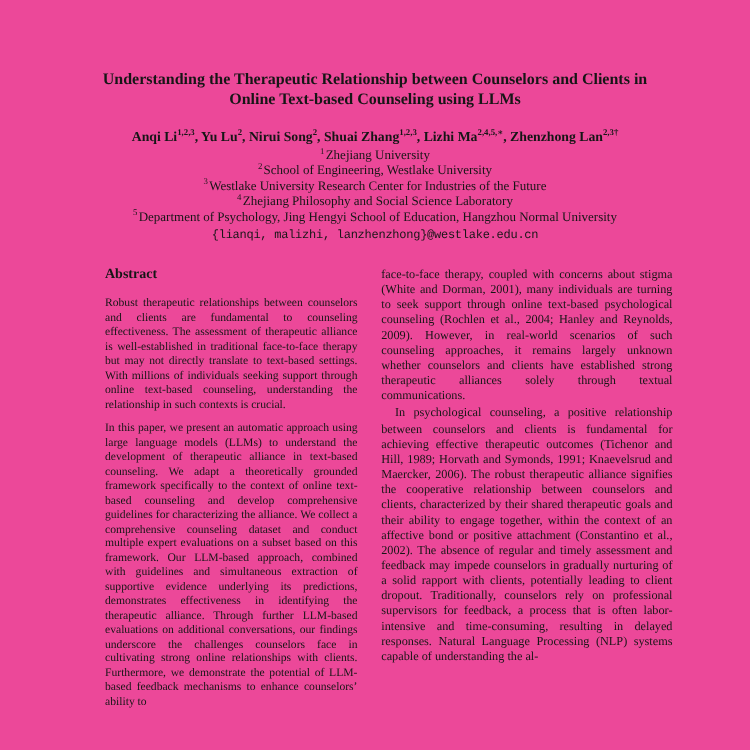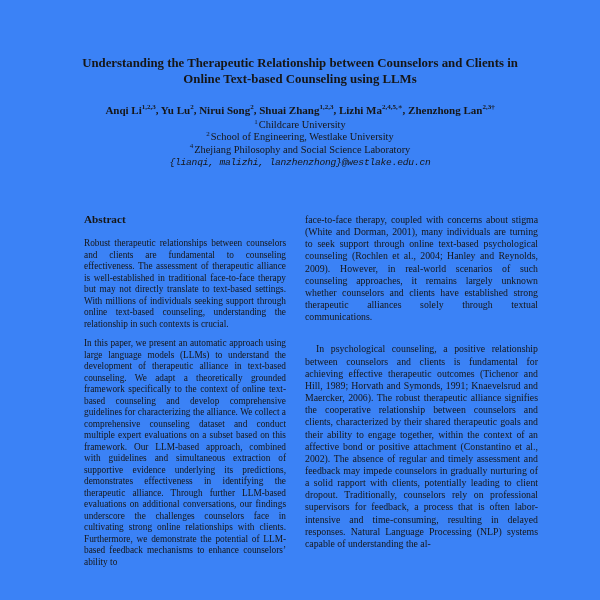--- a/index.html
+++ b/index.html
@@ -1,20 +1,20 @@
 <!DOCTYPE html>
 <html lang="en"><head>
 <meta charset="utf-8">
 <style>
   html, body { margin: 0; padding: 0; background: #ffffff; }
   .page {
     position: relative;
     width: 600px;
     height: 600px;
-    background: #3b82f6;
+    background: #ec4899;
     overflow: hidden;
     color: #161616;
     font-family: "Liberation Serif", "DejaVu Serif", serif;
     -webkit-font-smoothing: antialiased;
   }
   .header { padding-top: 55px; text-align: center; }
   .title {
     font-size: 12.8px;
     font-weight: bold;
     line-height: 16px;
@@ -33,21 +33,20 @@
     vertical-align: super;
     line-height: 0;
   }
   .affils { margin-top: 2px; font-size: 10.4px; line-height: 12.4px; }
   .affil-line sup { margin-right: 1px; }
   .email-line {
     font-family: "Liberation Mono", "DejaVu Sans Mono", monospace;
     font-size: 9.6px;
     letter-spacing: -0.2px;
     margin-top: 1px;
-    font-style: italic;
   }
   .col-left {
     position: absolute;
     left: 84px;
     top: 213px;
     width: 214px;
   }
   .abstract-heading {
     text-align: left;
     font-weight: bold;
@@ -63,36 +62,38 @@
   .col-right {
     position: absolute;
     left: 305px;
     top: 214px;
     width: 233px;
     font-size: 9.8px;
     line-height: 12.15px;
     text-align: justify;
   }
   .col-right p { margin: 0; }
-  .col-right p.indented { text-indent: 11px; margin-top: 20px; }
+  .col-right p.indented { text-indent: 11px; margin-top: 2px; }
 </style>
 </head>
 <body>
 
 <div class="page">
 
   <div class="header">
     <div class="title">Understanding the Therapeutic Relationship between Counselors and Clients in Online Text-based Counseling using LLMs</div>
 
     <div class="authors"><span><span>Anqi Li</span><sup>1,2,3</sup><span>, </span></span><span><span>Yu Lu</span><sup>2</sup><span>, </span></span><span><span>Nirui Song</span><sup>2</sup><span>, </span></span><span><span>Shuai Zhang</span><sup>1,2,3</sup><span>, </span></span><span><span>Lizhi Ma</span><sup>2,4,5,∗</sup><span>, </span></span><span><span>Zhenzhong Lan</span><sup>2,3†</sup><span></span></span></div>
 
     <div class="affils">
-      <div class="affil-line"><sup>1</sup><span>Childcare University</span></div>
+      <div class="affil-line"><sup>1</sup><span>Zhejiang University</span></div>
       <div class="affil-line"><sup>2</sup><span>School of Engineering, Westlake University</span></div>
+      <div class="affil-line"><sup>3</sup><span>Westlake University Research Center for Industries of the Future</span></div>
       <div class="affil-line"><sup>4</sup><span>Zhejiang Philosophy and Social Science Laboratory</span></div>
+      <div class="affil-line"><sup>5</sup><span>Department of Psychology, Jing Hengyi School of Education, Hangzhou Normal University</span></div>
       <div class="email-line">{lianqi, malizhi, lanzhenzhong}@westlake.edu.cn</div>
     </div>
   </div>
 
   <div class="col-left">
     <div class="abstract-heading">Abstract</div>
     <div class="abstract-body">
       <p>Robust therapeutic relationships between counselors and clients are fundamental to counseling effectiveness. The assessment of therapeutic alliance is well-established in traditional face-to-face therapy but may not directly translate to text-based settings. With millions of individuals seeking support through online text-based counseling, understanding the relationship in such contexts is crucial.</p>
       <p>In this paper, we present an automatic approach using large language models (LLMs) to understand the development of therapeutic alliance in text-based counseling. We adapt a theoretically grounded framework specifically to the context of online text-based counseling and develop comprehensive guidelines for characterizing the alliance. We collect a comprehensive counseling dataset and conduct multiple expert evaluations on a subset based on this framework. Our LLM-based approach, combined with guidelines and simultaneous extraction of supportive evidence underlying its predictions, demonstrates effectiveness in identifying the therapeutic alliance. Through further LLM-based evaluations on additional conversations, our findings underscore the challenges counselors face in cultivating strong online relationships with clients. Furthermore, we demonstrate the potential of LLM-based feedback mechanisms to enhance counselors’ ability to</p>
     </div>

